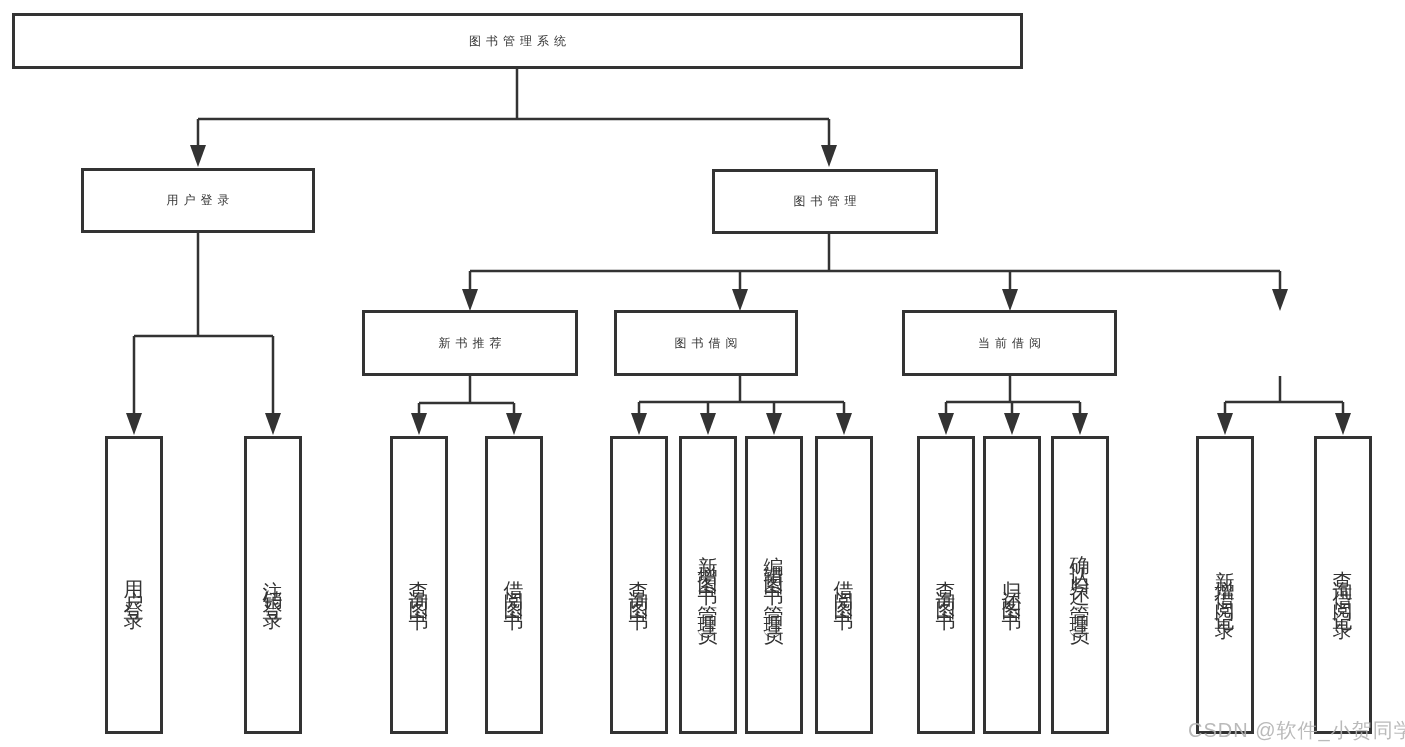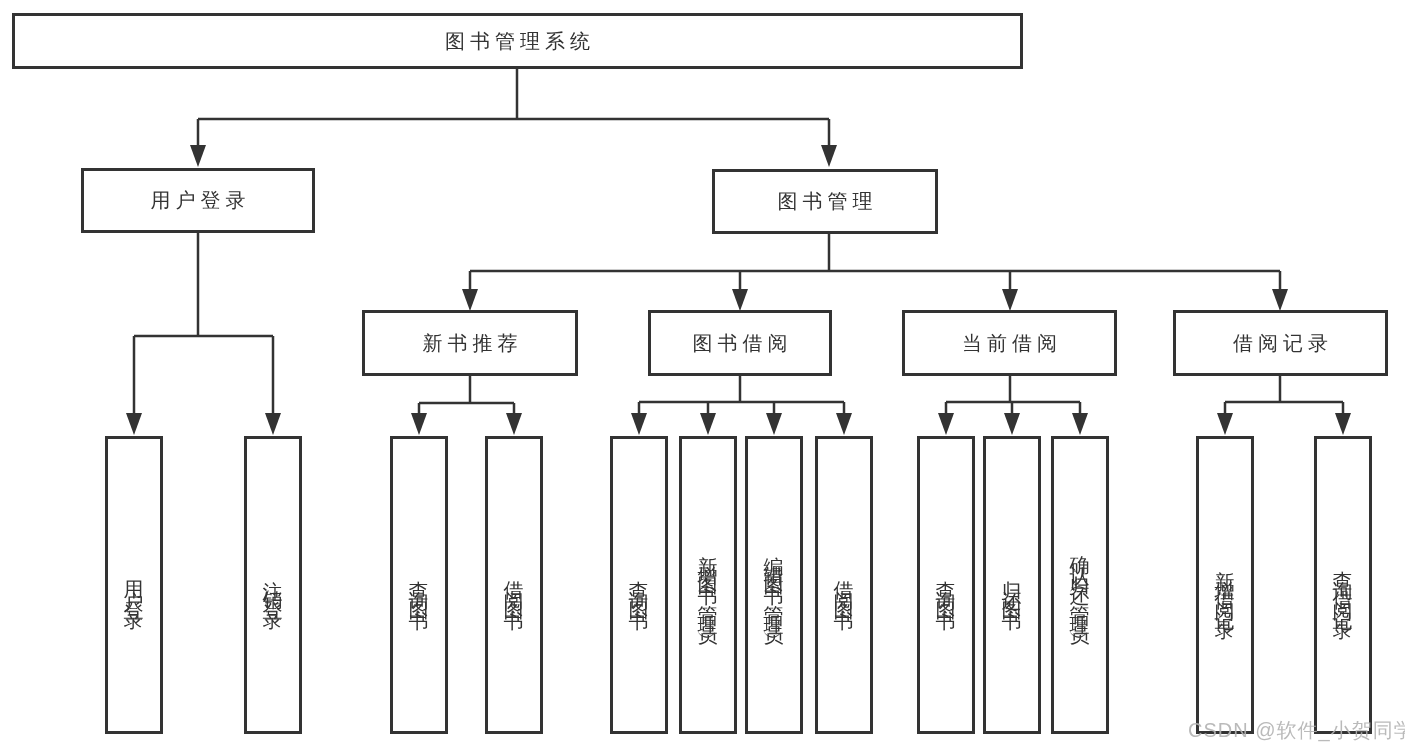--- a/index.html
+++ b/index.html
@@ -34,21 +34,21 @@
   .box{
     position:absolute;
     box-sizing:border-box;
     background:var(--c-bg);
     border:3px solid var(--c-border);
     display:flex;
     align-items:center;
     justify-content:center;
   }
   .hlabel{
-    font-size:20px;
+    font-size:12px;
     letter-spacing:5px;
     text-indent:5px;
     color:var(--c-text);
     white-space:nowrap;
   }
   .vlabel{
     writing-mode:vertical-rl;
     text-orientation:mixed;
     font-size:20px;
     line-height:1.1;
@@ -65,21 +65,21 @@
     color:var(--c-watermark);
     opacity:0.9;
     z-index:10;
     white-space:nowrap;
   }
   
   .n-root{left:12px;top:13px;width:1011px;height:56px;}
   .n-user-login{left:81px;top:168px;width:234px;height:65px;}
   .n-book-mgmt{left:712px;top:169px;width:226px;height:65px;}
   .n-recommend{left:362px;top:310px;width:216px;height:66px;justify-content:center;}
-  .n-borrow{left:648px;top:310px;width:184px;height:66px;}
+  .n-borrow{left:614px;top:310px;width:184px;height:66px;}
   .n-current{left:902px;top:310px;width:215px;height:66px;}
   .n-records{left:1173px;top:310px;width:215px;height:66px;}
   .leaf{top:436px;width:58px;height:298px;}
   .l-a{left:105px;} .l-b{left:244px;}
   .l-c{left:390px;} .l-d{left:485px;}
   .l-e{left:610px;} .l-f{left:679px;} .l-g{left:745px;} .l-h{left:815px;}
   .l-i{left:917px;} .l-j{left:983px;} .l-k{left:1051px;}
   .l-l{left:1196px;} .l-m{left:1314px;}
 </style>
 </head>
@@ -169,23 +169,20 @@
 
   <div class="box n-recommend">
     <span class="hlabel">新书推荐</span>
   </div>
   <div class="box n-borrow">
     <span class="hlabel">图书借阅</span>
   </div>
   <div class="box n-current">
     <span class="hlabel">当前借阅</span>
   </div>
-  <div class="box n-records">
-    <span class="hlabel">借阅记录</span>
-  </div>
 
   <div class="box leaf l-a">
     <span class="vlabel">用户登录</span>
   </div>
   <div class="box leaf l-b">
     <span class="vlabel">注销登录</span>
   </div>
 
   <div class="box leaf l-c">
     <span class="vlabel">查询图书</span>

